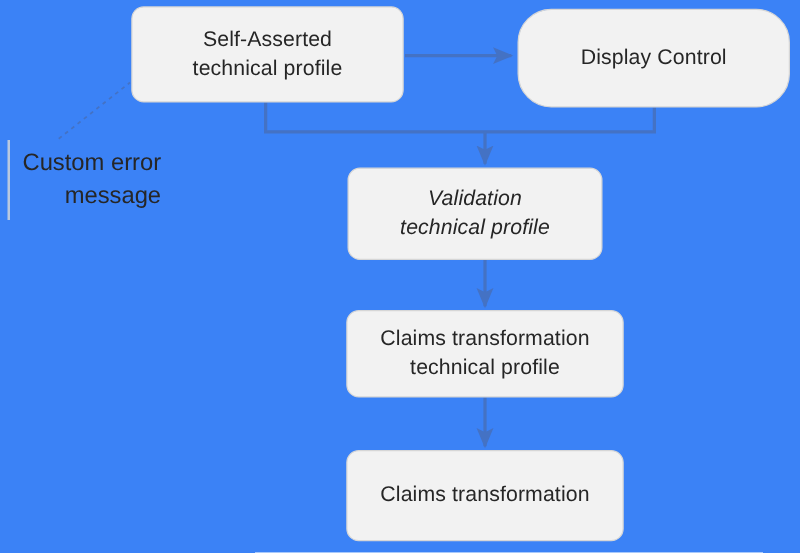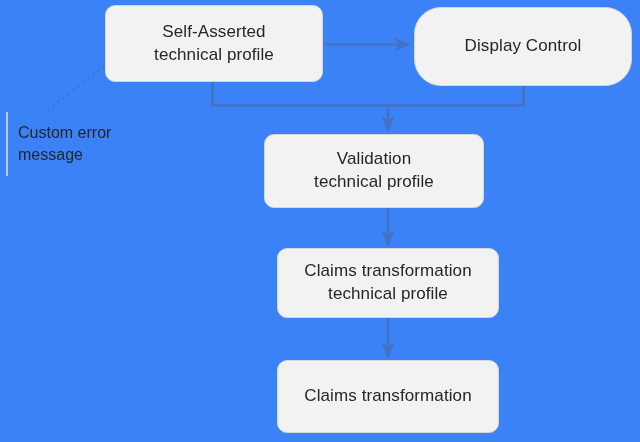--- a/index.html
+++ b/index.html
@@ -46,21 +46,21 @@
     white-space: pre-line;
     padding: 0 6px;
   }
   #node-self-asserted {
     left: 105px;  top: 5px;   width: 218px; height: 77px;
   }
   #node-display-control {
     left: 414px; top: 7px;   width: 218px; height: 79px; border-radius: 27px;
   }
   #node-validation {
-    left: 264px; top: 134px; width: 220px; height: 74px;
+    left: 278px; top: 134px; width: 204px; height: 74px; font-style: italic;
   }
   #node-claims-transformation-tp {
     left: 277px; top: 248px; width: 222px; height: 70px;
   }
   #node-claims-transformation {
     left: 277px; top: 360px; width: 222px; height: 73px;
   }
   .annotation {
     position: absolute;
     left: 6px;
@@ -68,24 +68,25 @@
     width: 150px;
     height: 64px;
     box-sizing: border-box;
     border-left: 2px solid #B9C8DF;
     padding-left: 10px;
     display: flex;
     align-items: center;
     z-index: 2;
   }
   .annotation-text {
-    font-size: 16px;
+    font-size: 19px;
     line-height: 1.38;
     color: #262626;
     white-space: pre-line;
+    text-align: right;
   }
 </style>
 </head>
 <body>
 
 <div id="canvas">
 
   <svg id="edges" viewBox="0 0 640 442" width="640" height="442" xmlns="http://www.w3.org/2000/svg">
     <defs>
       <marker id="arrowhead" markerWidth="7" markerHeight="7" refX="5.6" refY="3" orient="auto" markerUnits="strokeWidth">

